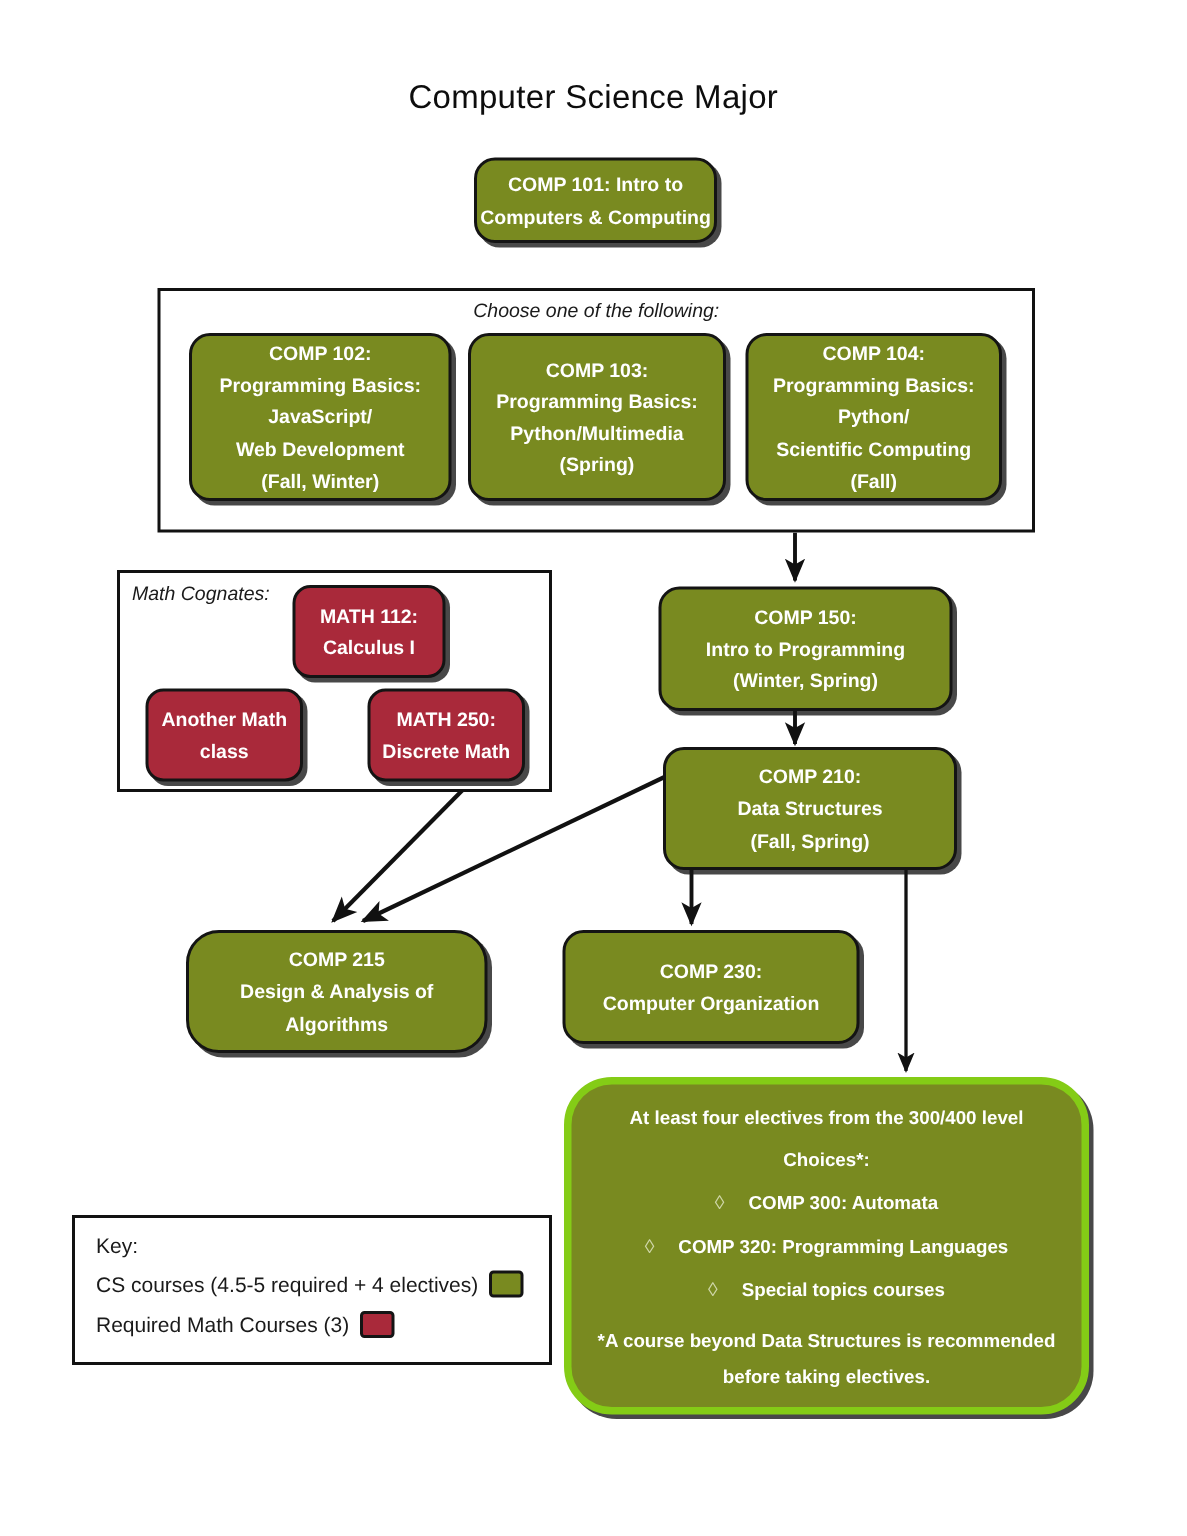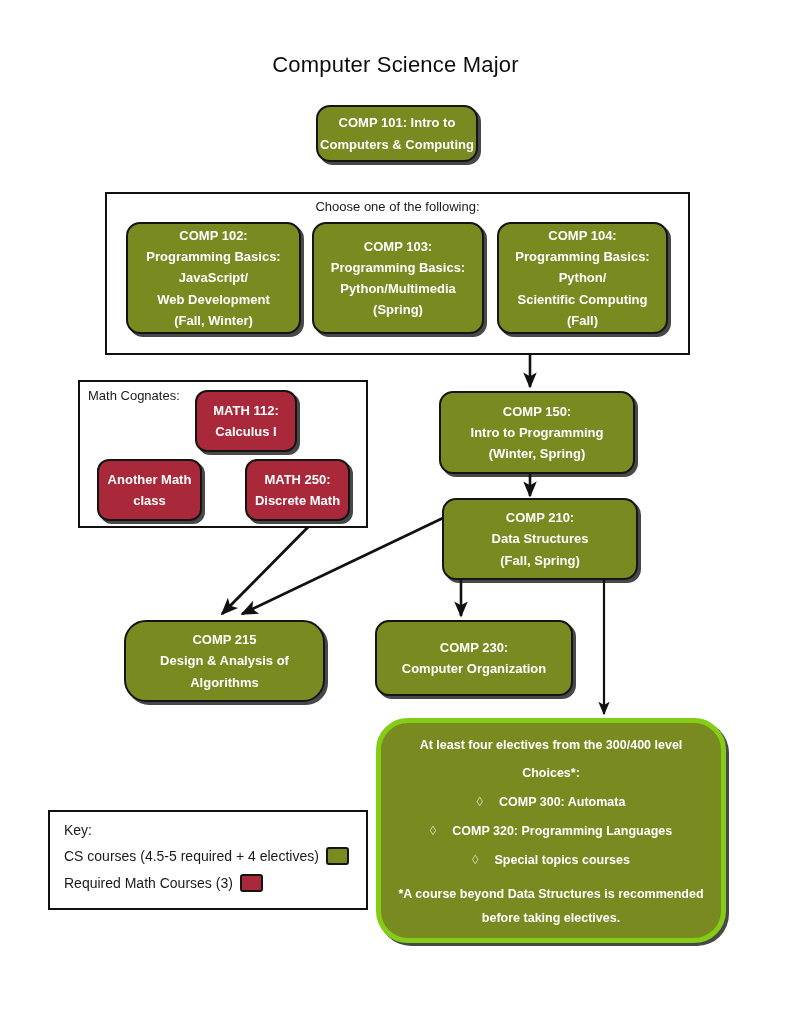--- a/index.html
+++ b/index.html
@@ -60,20 +60,21 @@
     box-sizing: border-box;
     background: #ffffff;
     border: 2.5px solid #111111;
   }
   .frame-label {
     position: absolute;
     font-size: 13px;
     font-weight: normal;
     color: #1a1a1a;
     white-space: nowrap;
+    font-style: italic;
   }
 
   
   #electives-box {
     position: absolute;
     left: 376px;
     top: 718px;
     width: 350px;
     height: 225px;
     box-sizing: border-box;

